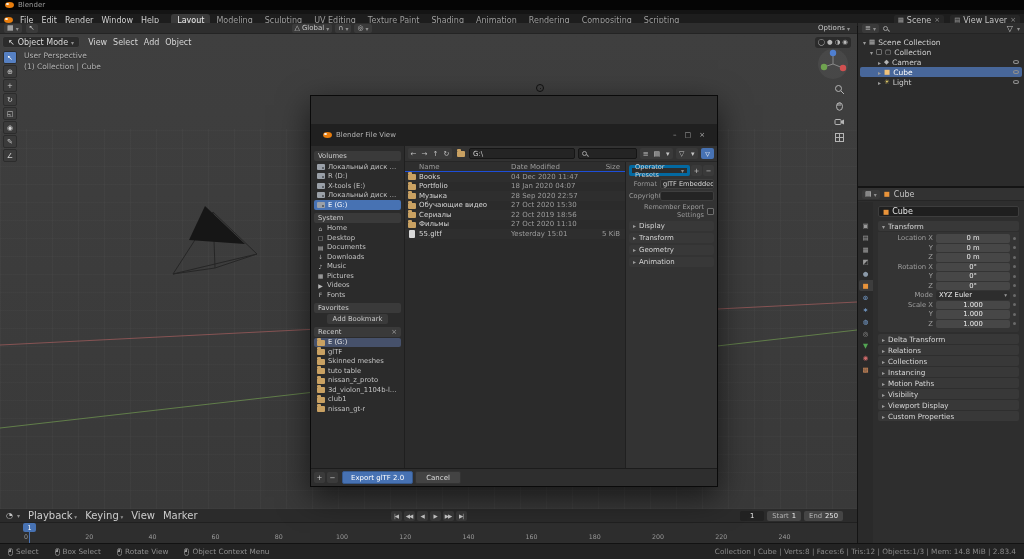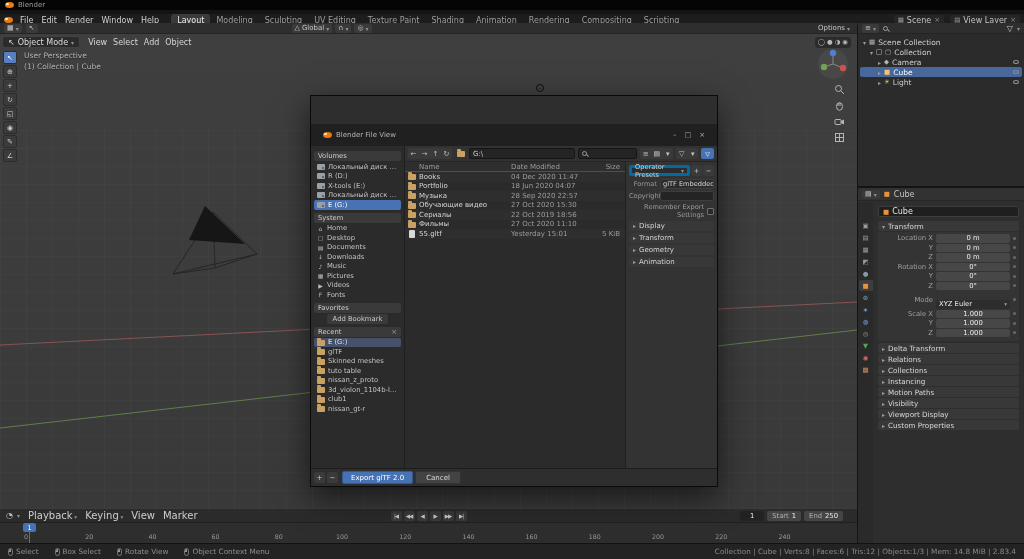--- a/index.html
+++ b/index.html
@@ -76,21 +76,21 @@
   .ptab { width:14px; height:11px; display:flex; align-items:center; justify-content:center; border-radius:2px 0 0 2px; }
   .ptab .pt-g { font-size:6.5px; color:var(--icon-color,#9a9a9a); }
   .ptab.active { background:#3d3d3d; }
   #prop-content { position:absolute; left:15px; top:14px; right:0; bottom:0; padding:4px 5px; overflow:hidden; }
   .name-bar { height:11px; background:#1f1f1f; border:1px solid #3d3d3d; border-radius:2px; display:flex; align-items:center; gap:3px; padding:0 4px; margin-bottom:4px; color:#e2e2e2; }
   .panel-header { height:10px; background:#383838; border-radius:2px; margin:1px 0; display:flex; align-items:center; gap:3px; padding:0 4px; color:#d8d8d8; font-size:7.2px; }
   .transform-box { background:#343434; border-radius:0 0 2px 2px; padding:2px 3px 3px; margin-bottom:2px; }
   .t-row { display:flex; align-items:center; gap:3px; margin-bottom:1px; }
   .t-label { width:52px; text-align:right; color:#9e9e9e; font-size:6.8px; flex:none; }
   .t-field { flex:1; height:8.5px; background:#474747; border-radius:2px; display:flex; align-items:center; justify-content:center; gap:2px; color:#ececec; font-size:6.8px; }
-  .t-row.dropdown .t-field { background:#2d2d2d; justify-content:space-between; padding:0 3px;margin-top:9px; }
+  .t-row.dropdown .t-field { background:#2d2d2d; justify-content:space-between; padding:0 3px; }
   .t-chev { display:none; font-size:5.5px; color:#9a9a9a; }
   .t-row.dropdown .t-chev { display:inline; }
   .t-dot { width:3px; height:3px; border-radius:50%; background:#6a6a6a; flex:none; }
 
   
   #timeline { position:absolute; left:0; top:509px; width:857px; height:34px; }
   #tl-header { height:14px; background:#2b2b2b; display:flex; align-items:center; gap:4px; padding:0 6px; border-bottom:1px solid #202020; position:relative; }
   #tl-menus { display:flex; }
   #tl-menus .menu { color:#cdcdcd; padding:0 4px; font-size:10px; }
   #tl-menus .menu.chev-m::after { content:" ▾"; font-size:5.5px; color:#8f8f8f; }
@@ -771,21 +771,21 @@
             <div class="fd-list">
               <div class="file-row">
                   <span class="ficon icon-folder"></span>
                   <span class="col-name fname">Books</span>
                   <span class="col-date">04 Dec 2020 11:47</span>
                   <span class="col-size"></span>
                 </div>
                 <div class="file-row">
                   <span class="ficon icon-folder"></span>
                   <span class="col-name fname">Portfolio</span>
-                  <span class="col-date">18 Jun 2020 04:07</span>
+                  <span class="col-date">18 Jan 2020 04:07</span>
                   <span class="col-size"></span>
                 </div>
                 <div class="file-row">
                   <span class="ficon icon-folder"></span>
                   <span class="col-name fname">Музыка</span>
                   <span class="col-date">28 Sep 2020 22:57</span>
                   <span class="col-size"></span>
                 </div>
                 <div class="file-row">
                   <span class="ficon icon-folder"></span>

